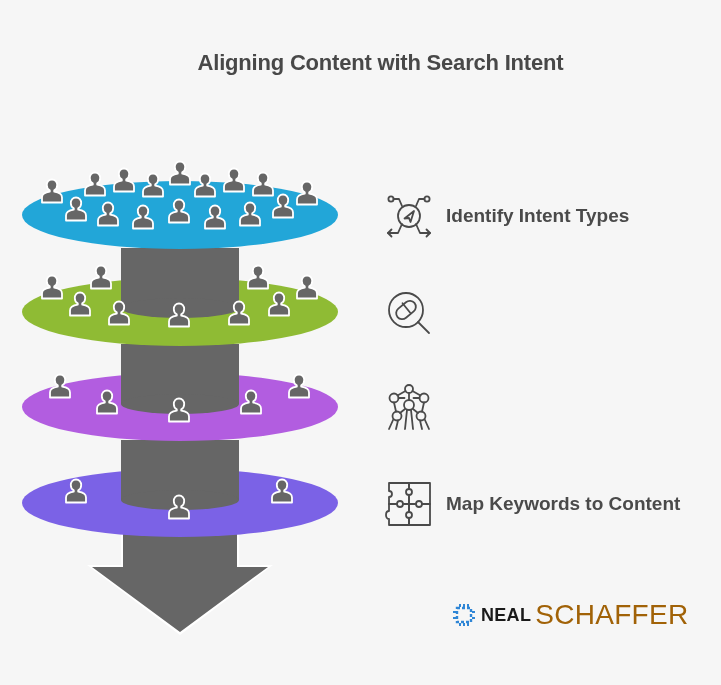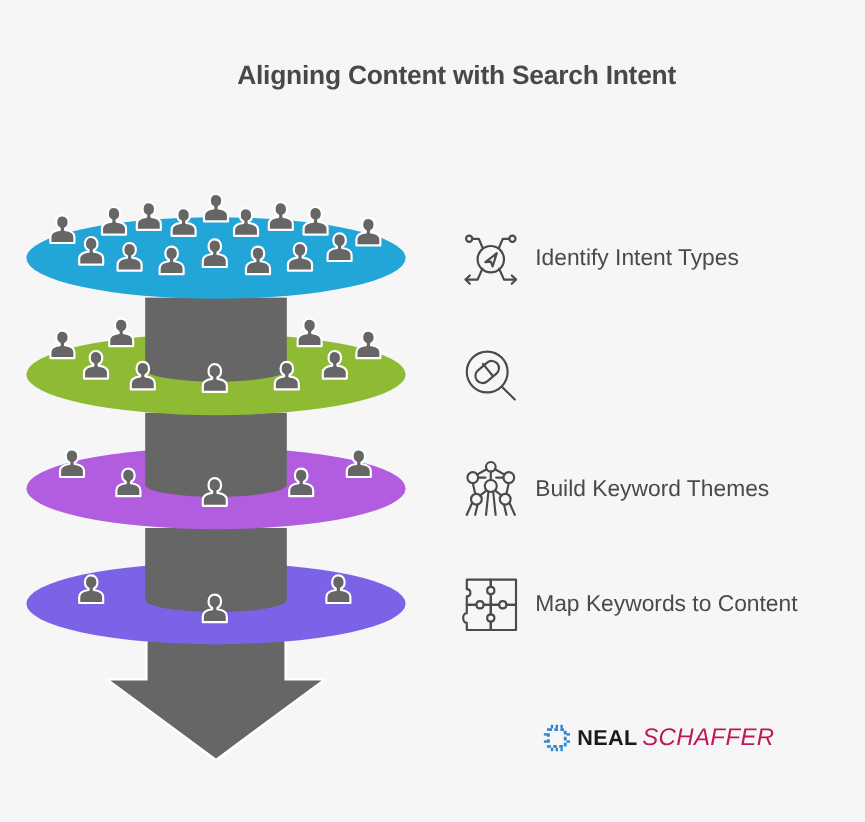--- a/index.html
+++ b/index.html
@@ -17,31 +17,31 @@
     letter-spacing: -0.2px;
   }
   #stack { position: absolute; left: 0; top: 0; }
   .step {
     position: absolute; left: 384px; height: 50px;
     display: flex; align-items: center;
   }
   .step .icon { width: 50px; height: 50px; flex: none; }
   .step .label {
     margin-left: 12px;
-    font-size: 19px; color: #4a4a4a; white-space: nowrap;
+    font-size: 19px; color: #4a4a4a; white-space: nowrap; font-weight: bold;
   }
   .brand {
     position: absolute; left: 453px; top: 600px;
     display: flex; align-items: center; height: 30px;
   }
   .brand .first {
     font-size: 18px; font-weight: bold; color: #1a1a1a; margin-left: 6px; letter-spacing: 0.3px;
   }
   .brand .last {
-    font-size: 20px; color: #be185d; margin-left: 4px; letter-spacing: 0.3px; font-style: italic;
+    font-size: 28px; color: #a16207; margin-left: 4px; letter-spacing: 0.3px;
   }
 </style>
 </head>
 <body>
 
 <div class="title" style="width:721px;padding-left:20px;">Aligning Content with Search Intent</div>
 
 <svg id="stack" width="360" height="685" viewBox="0 0 360 685">
   <defs>
     <symbol id="person" viewBox="0 0 24 26">
@@ -152,21 +152,20 @@
       <path d="M40 19.5 L38 28.5"></path>
     <path d="M21 26 L16 30"></path>
       <path d="M29 26 L34 30"></path>
     <path d="M9.5 36 L5 46"></path>
       <path d="M14 37.5 L12 46"></path>
     <path d="M40.5 36 L45 46"></path>
       <path d="M36 37.5 L38 46"></path>
     <path d="M23 27 L21 46"></path>
       <path d="M27 27 L29 46"></path>
   </svg>
-  <span class="label">Build Keyword Themes</span>
 </div>
 
 <div class="step" style="top:479px;">
   <svg class="icon" viewBox="0 0 50 50" fill="none" stroke="#4a4a4a" stroke-width="1.8" stroke-linecap="round" stroke-linejoin="round">
     <path d="M5 4 H25 V10 C21 10 21 16 25 16 V25 H19 C19 21 13 21 13 25 H5 V18 C9 18 9 12 5 12 Z"></path>
     <path d="M25 4 H46 V25 H38 C38 29 32 29 32 25 H25 V16 C29 16 29 10 25 10 Z"></path>
     <path d="M5 25 H13 C13 29 19 29 19 25 H25 V33 C21 33 21 39 25 39 V46 H5 V40 C1 40 1 32 5 32 Z"></path>
     <path d="M25 25 H32 C32 21 38 21 38 25 H46 V46 H25 V39 C29 39 29 33 25 33 Z"></path>
   </svg>
   <span class="label">Map Keywords to Content</span>

